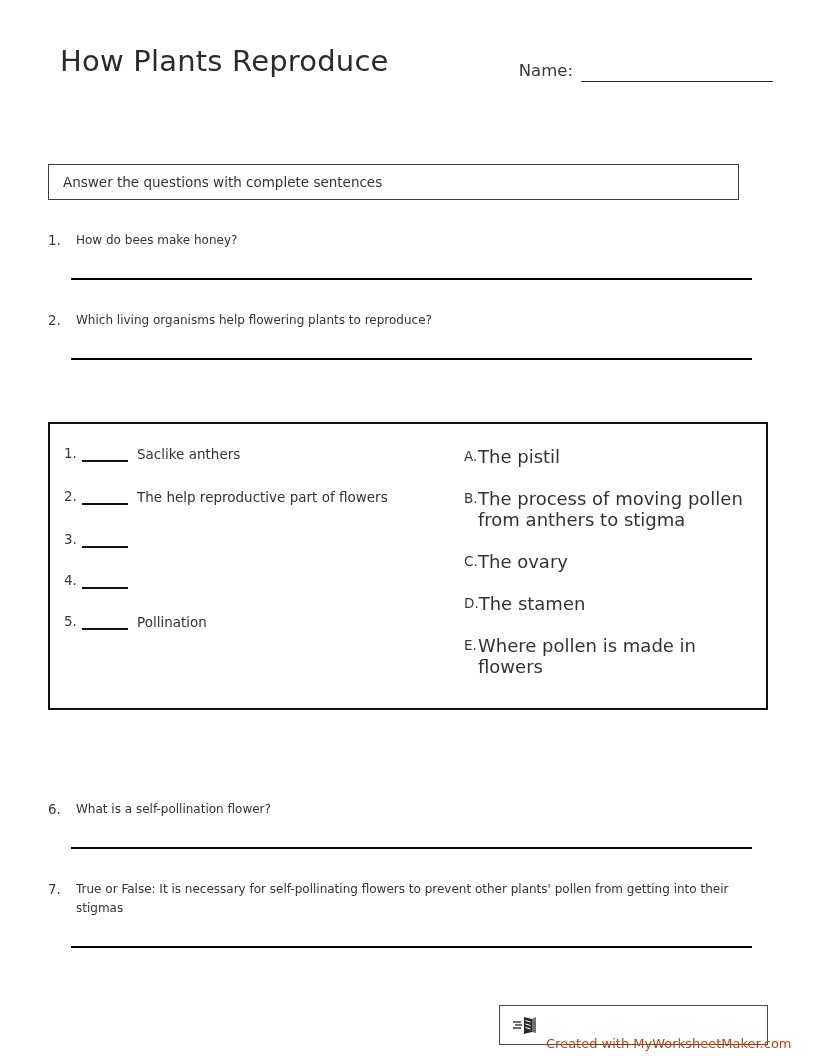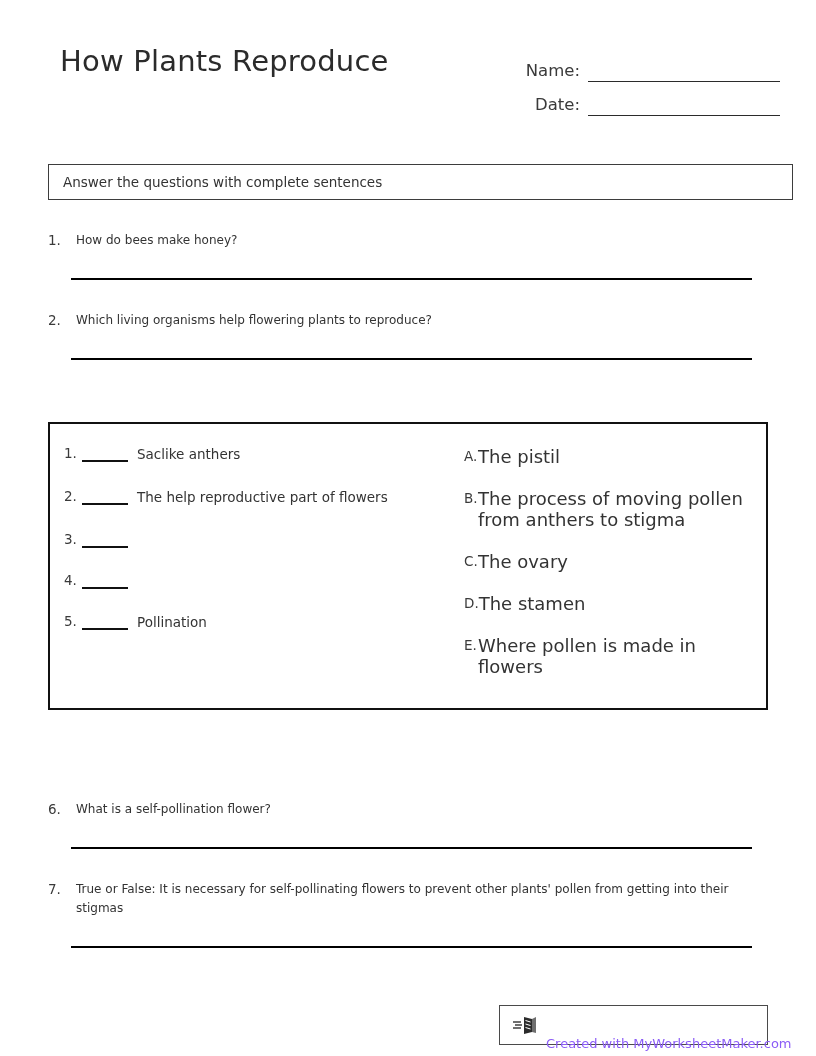--- a/index.html
+++ b/index.html
@@ -36,21 +36,21 @@
     left: 0;
     top: 0;
     font-size: 29px;
     font-weight: 400;
     color: #2b2b2b;
     letter-spacing: 0.2px;
     white-space: nowrap;
   }
   .namedate {
     position: absolute;
-    right: 0;
+    right: 7px;
     top: 4px;
     width: 268px;
   }
   .nd-row {
     display: flex;
     align-items: flex-end;
     justify-content: flex-end;
     height: 34px;
   }
   .nd-label {
@@ -64,21 +64,21 @@
     width: 192px;
     border-bottom: 1.6px solid #2b2b2b;
     height: 22px;
   }
 
   
   .instruction-box {
     position: absolute;
     left: 48px;
     top: 164px;
-    width: 745px;
+    width: 691px;
     height: 36px;
     border: 1.2px solid #3d3d3d;
     box-sizing: border-box;
     display: flex;
     align-items: center;
   }
   .instruction-text {
     font-size: 13.5px;
     color: #333333;
     padding-left: 14px;
@@ -205,41 +205,37 @@
     background: #ffffff;
   }
   .badge-icon {
     flex: 0 0 30px;
     height: 22px;
     margin-left: 12px;
     position: relative;
   }
   .badge-text {
     font-size: 13px;
-    color: #8b5cf6;
+    color: #c2410c;
     padding-left: 4px;
     white-space: nowrap;
     margin-top: 37px;
   }
 </style>
 </head>
 <body>
 
 <div class="page">
 
   <div class="header">
     <div class="worksheet-title">How Plants Reproduce</div>
 
     <div class="namedate">
       <div class="nd-row">
         <span class="nd-label">Name:</span>
-        <span class="nd-line"></span>
-      </div>
-      <div class="nd-row">
-        <span class="nd-label">Date:</span>
         <span class="nd-line"></span>
       </div>
     </div>
   </div>
 
   <div class="instruction-box">
     <span class="instruction-text">Answer the questions with complete sentences</span>
   </div>
 
   <div class="question" id="question-1">

